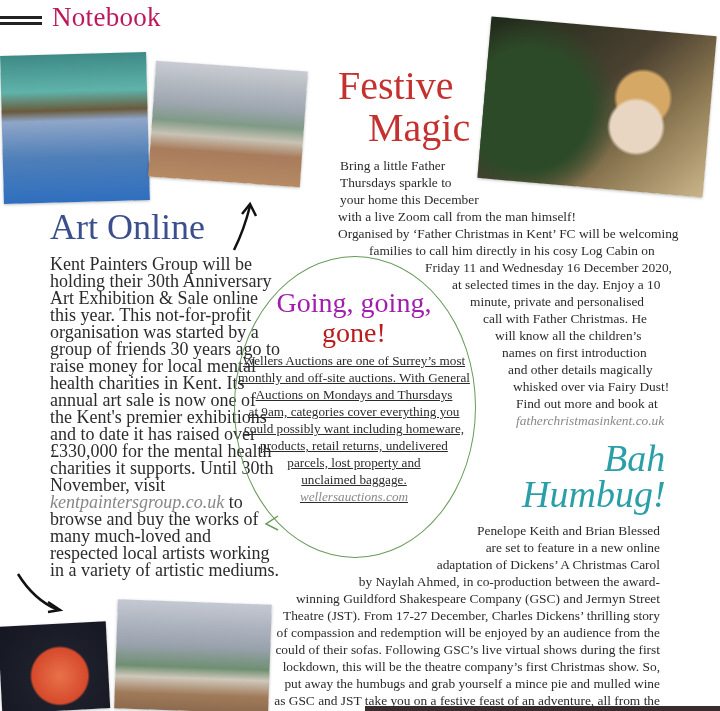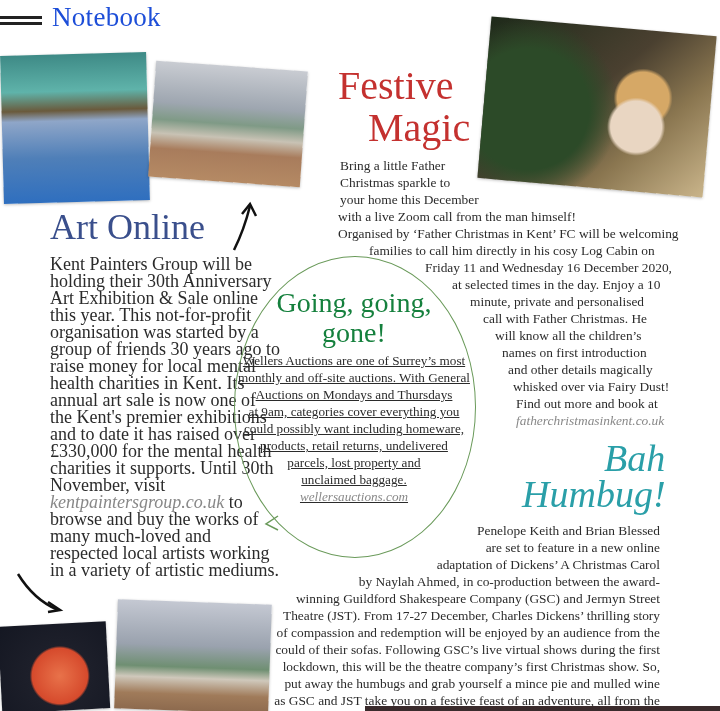--- a/index.html
+++ b/index.html
@@ -1,19 +1,19 @@
 <!DOCTYPE html>
 <html><head>
 <meta charset="utf-8">
 <style>
   html,body{margin:0;padding:0;background:#fff;}
   body{width:720px;height:711px;position:relative;overflow:hidden;font-family:"Liberation Serif","DejaVu Serif",serif;color:#2b2b2b;}
   .abs{position:absolute;}
   .rule{position:absolute;left:0;width:42px;height:3px;background:#222;}
-  .section-title{left:52px;top:2px;font-size:27px;color:#1d4ed8;letter-spacing:0.3px;}
+  .section-title{left:52px;top:2px;font-size:27px;color:#be185d;letter-spacing:0.3px;}
   .photo{position:absolute;box-shadow:0 1px 3px rgba(0,0,0,0.25);}
   .h-art{left:50px;top:206px;font-size:36px;color:#3a4f8c;text-align:right;}
   .body-art{left:50px;top:256px;width:230px;font-size:18px;line-height:17px;}
   .h-festive1{left:338px;top:66px;font-size:40px;color:#c4312f;line-height:40px;}
   .h-festive2{left:368px;top:108px;font-size:40px;color:#c4312f;line-height:40px;}
   .line{position:absolute;font-size:13.4px;line-height:17px;white-space:nowrap;}
   .link{font-style:italic;color:#888;}
   .circle{position:absolute;left:234px;top:256px;width:240px;height:300px;border:1.5px solid #6a9a5a;border-radius:50%;}
   .center{text-align:center;}
   .h-bah{position:absolute;font-size:38px;font-style:italic;color:#2a9fa8;line-height:40px;}
@@ -44,42 +44,42 @@
   <path d="M34 30 L46 38 L34 40" stroke="#111" stroke-width="2.5" fill="none"></path>
 </svg>
 <div class="photo" style="left:0;top:624px;width:108px;height:87px;transform:rotate(-3deg);background:radial-gradient(circle at 55% 60%,#e8724a 0%,#d64a2c 35%,#1d1f2a 38%,#141722 100%);"></div>
 <div class="photo" style="left:116px;top:602px;width:154px;height:109px;transform:rotate(2deg);background:linear-gradient(180deg,#c4c8d2 0%,#9aa2ae 40%,#6f8f72 60%,#cfc8bb 70%,#a07b5a 85%,#8d6a4e 100%);"></div>
 
 <div class="abs h-festive1">Festive</div>
 <div class="abs h-festive2">Magic</div>
 <div class="photo" style="left:484px;top:26px;width:226px;height:162px;transform:rotate(5deg);background:radial-gradient(circle at 68% 60%,#e9d6c2 0 14%,transparent 16%),radial-gradient(circle at 70% 42%,#d6a866 0 14%,transparent 16%),radial-gradient(circle at 20% 55%,#2c4a28 0 30%,transparent 45%),linear-gradient(135deg,#1e2a1a 0%,#4a4030 45%,#8a7650 70%,#c9b48a 100%);"></div>
 
 <div class="line" style="left:340px;top:157px">Bring a little Father</div>
-<div class="line" style="left:340px;top:174px">Christmas sparkle to</div>
+<div class="line" style="left:340px;top:174px">Thursdays sparkle to</div>
 <div class="line" style="left:340px;top:191px">your home this December</div>
 <div class="line" style="left:338px;top:208px">with a live Zoom call from the man himself!</div>
 <div class="line" style="left:338px;top:225px">Organised by ‘Father Christmas in Kent’ FC will be welcoming</div>
 <div class="line" style="left:369px;top:242px">families to call him directly in his cosy Log Cabin on</div>
 <div class="line" style="left:425px;top:259px">Friday 11 and Wednesday 16 December 2020,</div>
 <div class="line" style="left:452px;top:276px">at selected times in the day. Enjoy a 10</div>
 <div class="line" style="left:470px;top:293px">minute, private and personalised</div>
 <div class="line" style="left:483px;top:310px">call with Father Christmas. He</div>
 <div class="line" style="left:495px;top:327px">will know all the children’s</div>
 <div class="line" style="left:502px;top:344px">names on first introduction</div>
 <div class="line" style="left:508px;top:361px">and other details magically</div>
 <div class="line" style="left:513px;top:378px">whisked over via Fairy Dust!</div>
 <div class="line" style="left:516px;top:395px">Find out more and book at</div>
 <div class="line link" style="left:516px;top:412px">fatherchristmasinkent.co.uk</div>
 
 <div class="circle"></div>
 <svg class="abs" style="left:262px;top:512px" width="20" height="20">
   <path d="M16 4 L4 12 L16 18" stroke="#6a9a5a" stroke-width="1.5" fill="none"></path>
 </svg>
-<div class="abs center" style="left:234px;top:288px;width:240px;font-size:28px;color:#15803d;line-height:29px;">Going, going,</div>
-<div class="abs center" style="left:234px;top:318px;width:240px;font-size:28px;color:#15803d;line-height:29px;">gone!</div>
+<div class="abs center" style="left:234px;top:288px;width:240px;font-size:28px;color:#a21caf;line-height:29px;">Going, going,</div>
+<div class="abs center" style="left:234px;top:318px;width:240px;font-size:28px;color:#b91c1c;line-height:29px;">gone!</div>
 <div class="abs center" style="left:234px;top:352px;width:240px;font-size:13.2px;line-height:17px;text-decoration:underline;">
   <div>Wellers Auctions are one of Surrey’s most</div>
   <div style="white-space:nowrap;margin-left:-6px;margin-right:-6px;">monthly and off-site auctions. With General</div>
   <div>Auctions on Mondays and Thursdays</div>
   <div>at 9am, categories cover everything you</div>
   <div>could possibly want including homeware,</div>
   <div>products, retail returns, undelivered</div>
   <div>parcels, lost property and</div>
   <div>unclaimed baggage.</div>
   <div class="link">wellersauctions.com</div>

